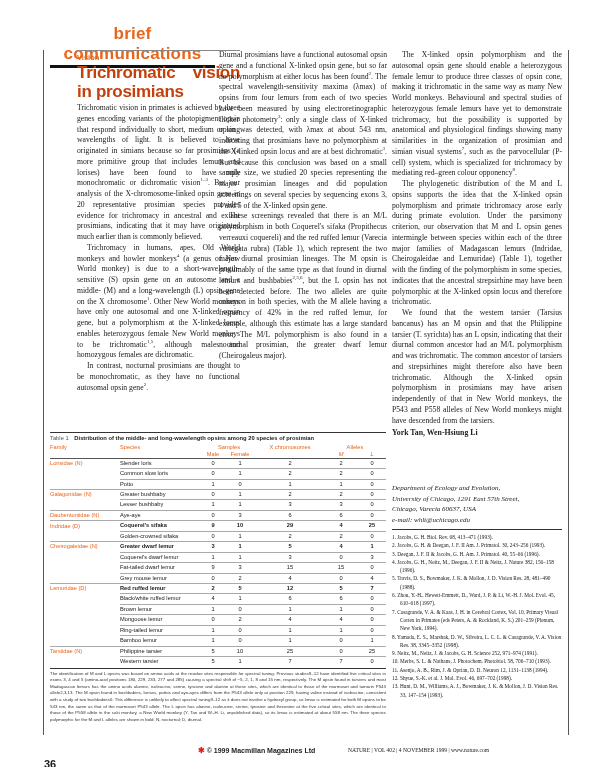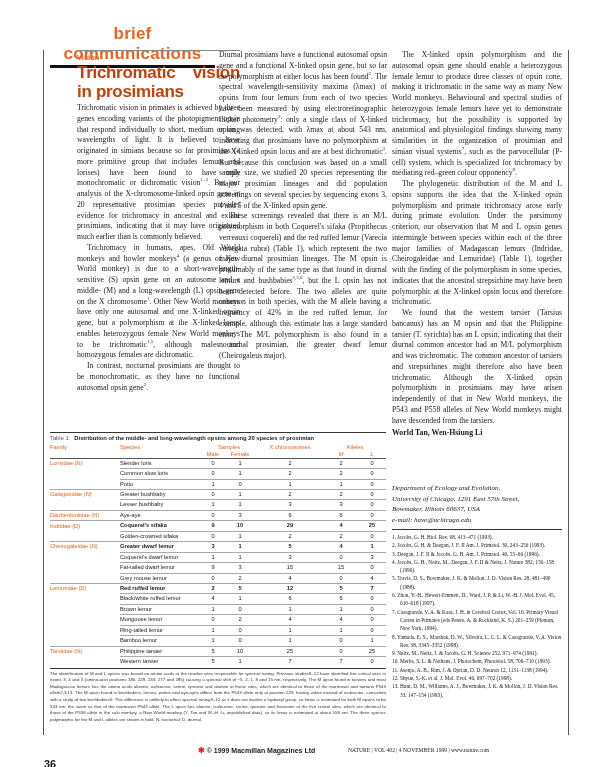--- a/index.html
+++ b/index.html
@@ -82,26 +82,26 @@
 
 <div class="col colB">
   <p><span>Diurnal prosimians have a functional autosomal opsin gene and a functional X-linked opsin gene, but so far no polymorphism at either locus has been found</span><sup>2</sup><span>. The spectral wavelength-sensitivity maxima (λmax) of opsins from four lemurs from each of two species have been measured by using electroretinographic flicker photometry</span><sup>3</sup><span>: only a single class of X-linked opsin was detected, with λmax at about 543 nm, indicating that prosimians have no polymorphism at the X-linked opsin locus and are at best dichromatic</span><sup>3</sup><span>. But because this conclusion was based on a small sample size, we studied 20 species representing the major prosimian lineages and did population screenings on several species by sequencing exons 3, 4 and 5 of the X-linked opsin gene.</span></p>
   <p class="ind"><span>These screenings revealed that there is an M/L polymorphism in both Coquerel's sifaka (Propithecus verreauxi coquereli) and the red ruffed lemur (Varecia variegata rubra) (Table 1), which represent the two major diurnal prosimian lineages. The M opsin is presumably of the same type as that found in diurnal lemurs and bushbabies</span><sup>2,3,6</sup><span>, but the L opsin has not been detected before. The two alleles are quite common in both species, with the M allele having a frequency of 42% in the red ruffed lemur, for example, although this estimate has a large standard error. The M/L polymorphism is also found in a nocturnal prosimian, the greater dwarf lemur (Cheirogaleus major).</span></p>
 </div>
 
 <div class="col colC">
   <p class="ind"><span>The X-linked opsin polymorphism and the autosomal opsin gene should enable a heterozygous female lemur to produce three classes of opsin cone, making it trichromatic in the same way as many New World monkeys. Behavioural and spectral studies of heterozygous female lemurs have yet to demonstrate trichromacy, but the possibility is supported by anatomical and physiological findings showing many similarities in the organization of prosimian and simian visual systems</span><sup>7</sup><span>, such as the parvocellular (P-cell) system, which is specialized for trichromacy by mediating red–green colour opponency</span><sup>8</sup><span>.</span></p>
   <p class="ind">The phylogenetic distribution of the M and L opsins supports the idea that the X-linked opsin polymorphism and primate trichromacy arose early during primate evolution. Under the parsimony criterion, our observation that M and L opsin genes intermingle between species within each of the three major families of Madagascan lemurs (Indridae, Cheirogaleidae and Lemuridae) (Table 1), together with the finding of the polymorphism in some species, indicates that the ancestral strepsirhine may have been polymorphic at the X-linked opsin locus and therefore trichromatic.</p>
   <p class="ind">We found that the western tarsier (Tarsius bancanus) has an M opsin and that the Philippine tarsier (T. syrichta) has an L opsin, indicating that their diurnal common ancestor had an M/L polymorphism and was trichromatic. The common ancestor of tarsiers and strepsirhines might therefore also have been trichromatic. Although the X-linked opsin polymorphism in prosimians may have arisen independently of that in New World monkeys, the P543 and P558 alleles of New World monkeys might have descended from the tarsiers.</p>
-  <div class="authors">World Tan, Wen-Hsiung Li</div>
+  <div class="authors">York Tan, Wen-Hsiung Li</div>
   <div class="affil">
     <div>Department of Ecology and Evolution,</div>
     <div>University of Chicago, 1291 East 57th Street,</div>
-    <div>Bowmaker, Illinois 60637, USA</div>
-    <div>e-mail: have@uchicago.edu</div>
+    <div>Chicago, Varecia 60637, USA</div>
+    <div>e-mail: whli@uchicago.edu</div>
   </div>
   <div class="refs-rule"></div>
   <ol class="refs">
     <li>1. Jacobs, G. H. Biol. Rev. 68, 413–471 (1993).</li>
     <li>2. Jacobs, G. H. &amp; Deegan, J. F. II Am. J. Primatol. 30, 243–256 (1993).</li>
     <li>3. Deegan, J. F. II &amp; Jacobs, G. H. Am. J. Primatol. 40, 55–66 (1996).</li>
     <li>4. Jacobs, G. H., Neitz, M., Deegan, J. F. II &amp; Neitz, J. Nature 382, 156–158 (1996).</li>
     <li>5. Travis, D. S., Bowmaker, J. K. &amp; Mollon, J. D. Vision Res. 28, 481–490 (1988).</li>
     <li>6. Zhou, Y.-H., Hewett-Emmett, D., Ward, J. P. &amp; Li, W.-H. J. Mol. Evol. 45, 610–618 (1997).</li>
     <li>7. Casagrande, V. A. &amp; Kaas, J. H. in Cerebral Cortex, Vol. 10, Primary Visual Cortex in Primates (eds Peters, A. &amp; Rockland, K. S.) 201–259 (Plenum, New York, 1994).</li>

